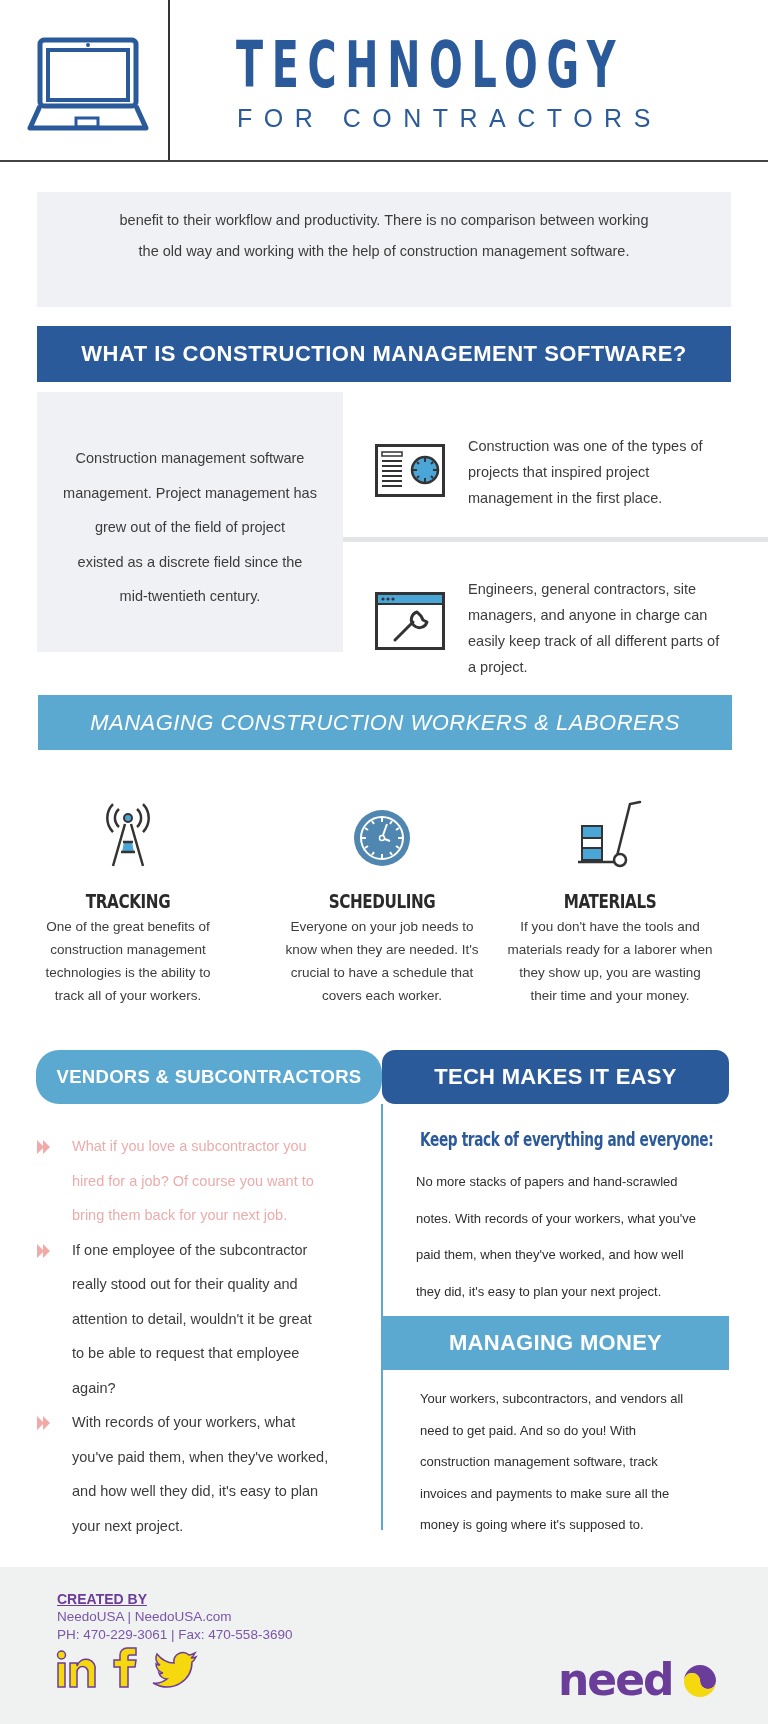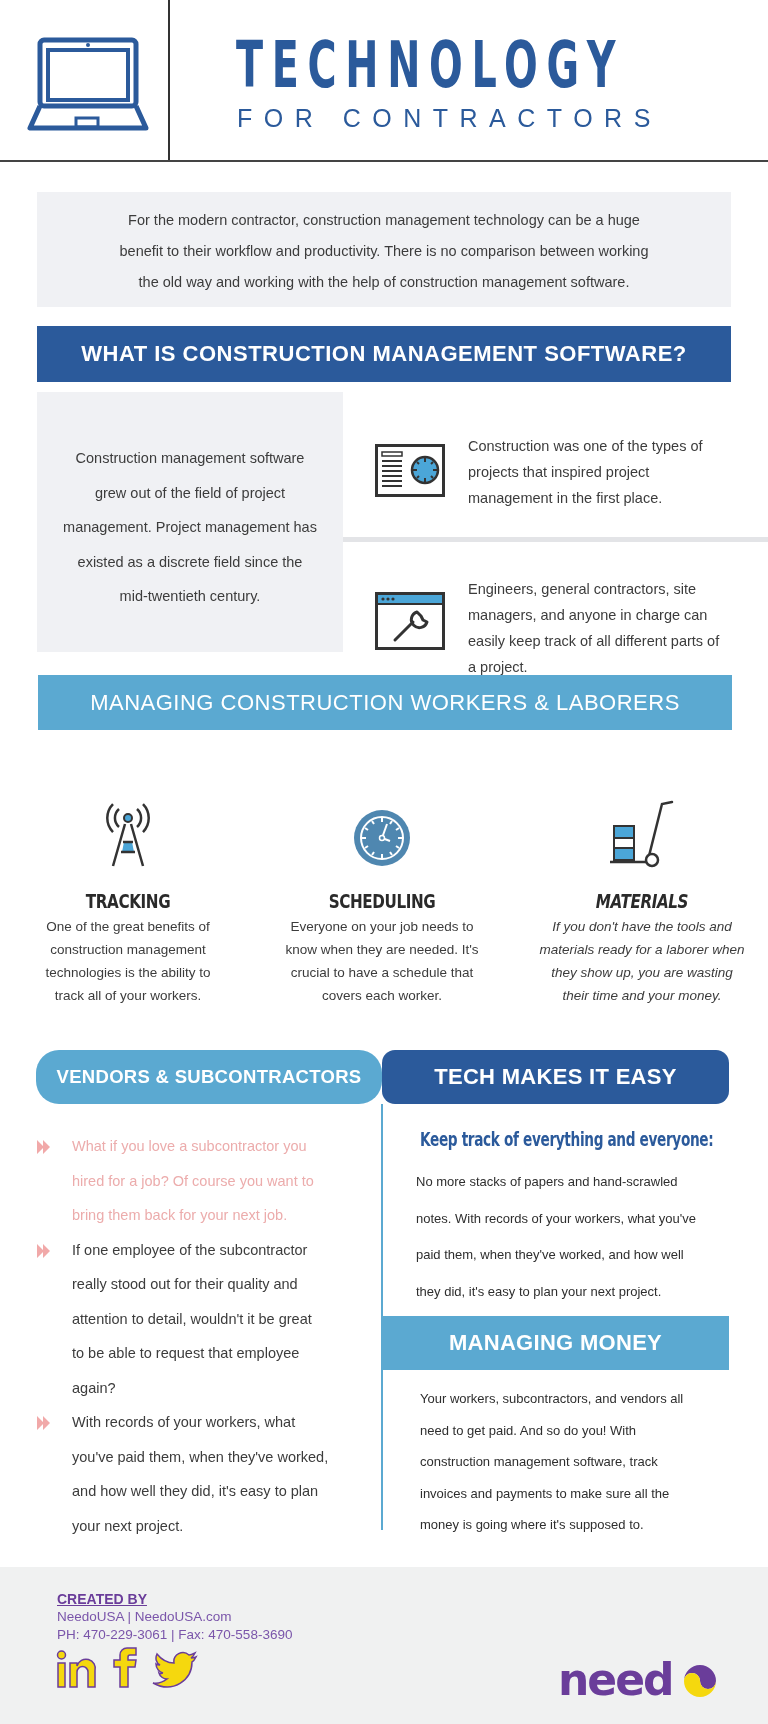--- a/index.html
+++ b/index.html
@@ -27,25 +27,25 @@
   .whatis-left { position: absolute; left: 37px; top: 392px; width: 306px; height: 260px; background: #f0f1f4; text-align: center; padding-top: 49px; }
   .whatis-left p { font-size: 14.5px; line-height: 34.5px; color: #3c3c3c; }
   .whatis-sep { position: absolute; left: 343px; top: 537px; width: 425px; height: 5px; background: #e3e4e7; }
   .feat { position: absolute; left: 468px; width: 270px; font-size: 14.5px; line-height: 26px; color: #3c3c3c; }
   .feat1 { top: 433px; }
   .feat2 { top: 576px; }
   .icon-box { position: absolute; }
   .ic1 { left: 375px; top: 444px; width: 70px; height: 53px; }
   .ic2 { left: 375px; top: 592px; width: 70px; height: 58px; }
 
-  .b2 { left: 38px; top: 675px; width: 694px; height: 55px; font-size: 22px; letter-spacing: 0.5px; font-weight: normal; }
+  .b2 { left: 38px; top: 695px; width: 694px; height: 55px; font-size: 22px; letter-spacing: 0.5px; font-weight: normal; font-style: italic; }
 
   
   .col { position: absolute; top: 790px; width: 220px; text-align: center; }
-  .col1 { left: 18px; } .col2 { left: 272px; } .col3 { left: 532px; font-style: italic; }
+  .col1 { left: 18px; } .col2 { left: 272px; } .col3 { left: 500px; }
   .col-icon { height: 78px; display: flex; justify-content: center; align-items: flex-end; }
   .col-title { margin-top: 22px; font-family: "DejaVu Sans", sans-serif; font-weight: bold; font-size: 19px; color: #2a2a2a; transform: scaleX(0.8); letter-spacing: -0.5px; }
   .col-text { margin-top: 3px; font-size: 13.5px; line-height: 23px; color: #3c3c3c; }
 
   
   .b3 { left: 36px; top: 1050px; width: 346px; height: 54px; font-size: 18.5px; letter-spacing: 0.3px; border-radius: 23px; }
   .b4 { left: 382px; top: 1050px; width: 347px; height: 54px; font-size: 22px; letter-spacing: 0.3px; border-radius: 13px; }
   .vline { position: absolute; left: 381px; top: 1104px; width: 2px; height: 426px; background: #5ba9d1; }
 
   .vlist { position: absolute; left: 34px; top: 1129px; width: 320px; list-style: none; }
@@ -77,31 +77,30 @@
     <circle cx="62" cy="9" r="2" fill="#2b5a9b"></circle>
     <path d="M14 70 L4 92 L120 92 L110 70" fill="none" stroke="#2b5a9b" stroke-width="5" stroke-linejoin="round"></path>
     <rect x="50" y="82" width="22" height="9" fill="none" stroke="#2b5a9b" stroke-width="3"></rect>
   </svg>
   <div class="header-divider"></div>
   <div class="title-main">TECHNOLOGY</div>
   <div class="title-sub">FOR CONTRACTORS</div>
 </div>
 
 <div class="intro">
-  <p>For the modern contractor, construction management technology can be a huge</p>
   <p>benefit to their workflow and productivity. There is no comparison between working</p>
   <p>the old way and working with the help of construction management software.</p>
 </div>
 
 <div class="banner banner-dark b1">WHAT IS CONSTRUCTION MANAGEMENT SOFTWARE?</div>
 
 <div class="whatis-left">
   <p>Construction management software</p>
+  <p>management. Project management has</p>
   <p>grew out of the field of project</p>
-  <p>management. Project management has</p>
   <p>existed as a discrete field since the</p>
   <p>mid-twentieth century.</p>
 </div>
 
 <svg class="icon-box ic1" viewBox="0 0 70 53">
   <rect x="1.5" y="1.5" width="67" height="50" fill="#fff" stroke="#333" stroke-width="3"></rect>
   <rect x="7" y="8" width="20" height="4" fill="none" stroke="#333" stroke-width="1.5"></rect>
   <g stroke="#333" stroke-width="2">
     <line x1="7" y1="17" x2="27" y2="17"></line>
       <line x1="7" y1="22" x2="27" y2="22"></line>

